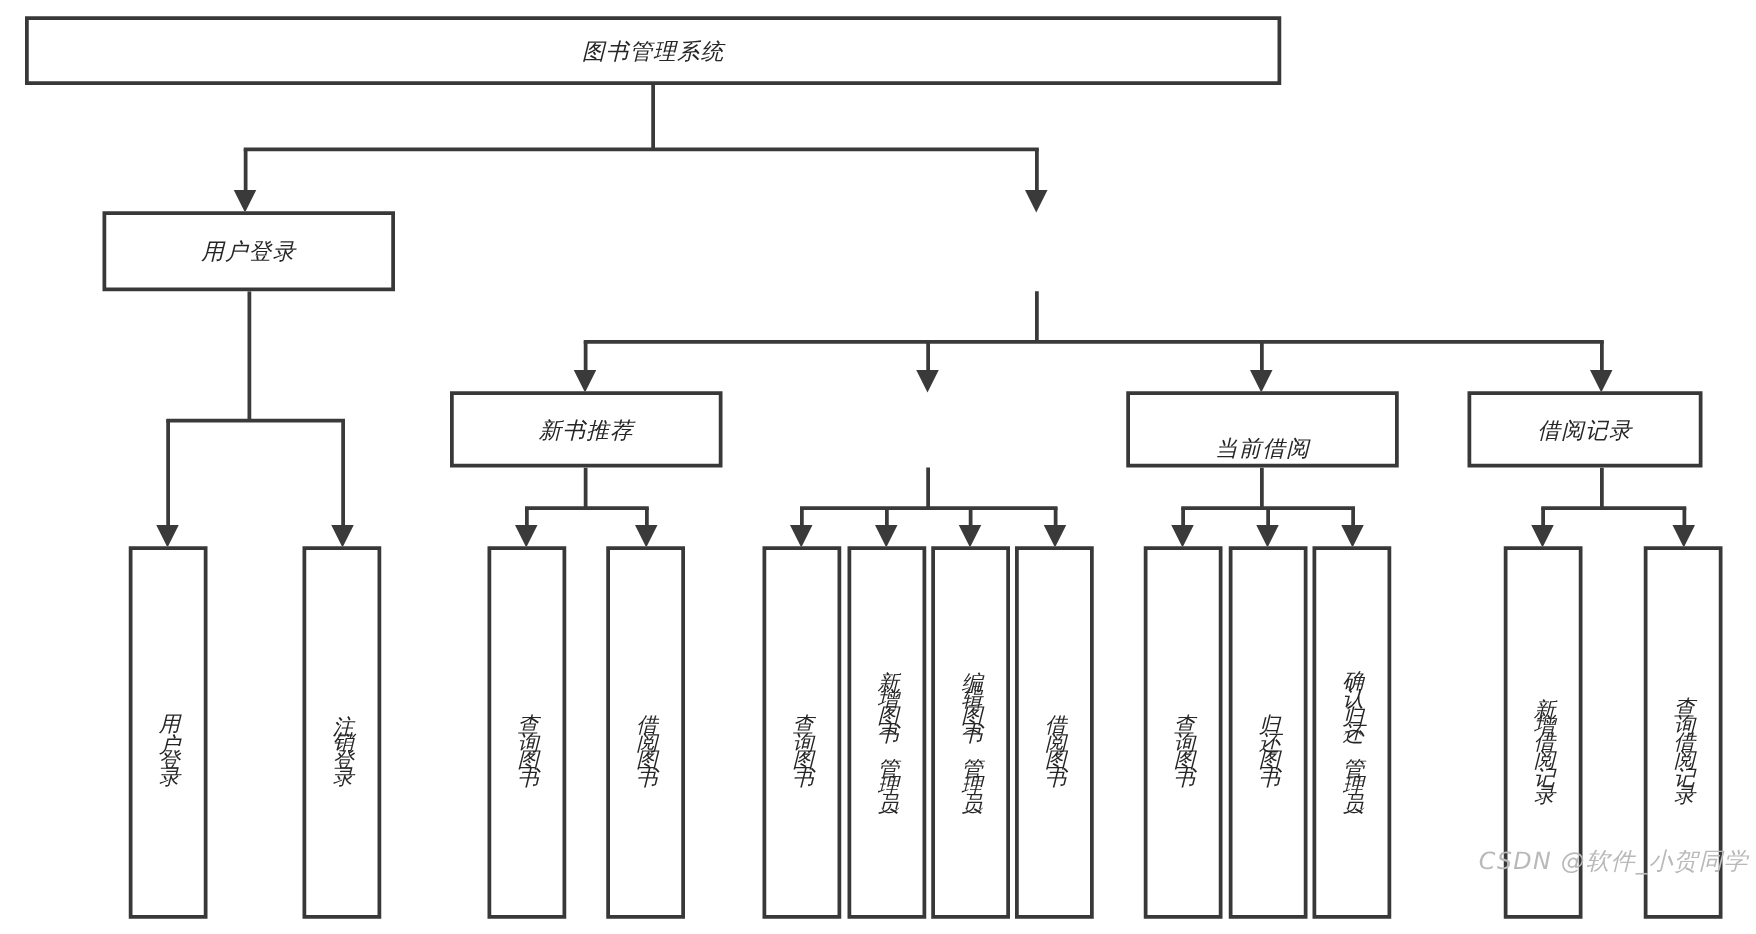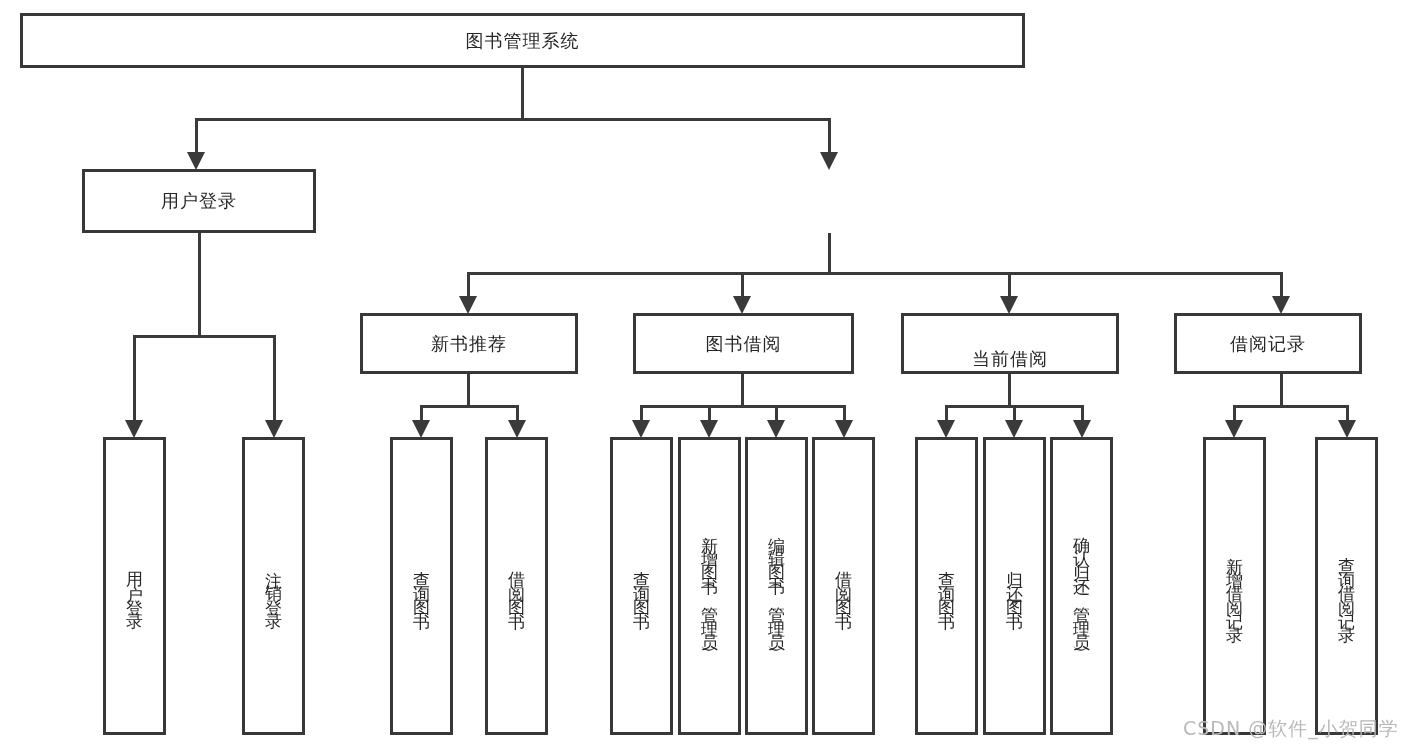--- a/index.html
+++ b/index.html
@@ -1,39 +1,39 @@
 <!DOCTYPE html>
 <html><head>
 <meta charset="utf-8">
 <style>
   html,body{margin:0;padding:0;background:#fff;}
   #canvas{
     position:relative;width:1405px;height:747px;background:#ffffff;
-    font-family:"DejaVu Sans","Liberation Sans",sans-serif;overflow:hidden;
+    font-family:"DejaVu Sans","Liberation Sans",sans-serif;overflow:hidden;font-style:italic;
   }
   .hbox{
     position:absolute;box-sizing:border-box;border:3px solid #383838;background:#fff;
     display:flex;align-items:center;justify-content:center;z-index:2;
   }
   .hbox span{font-size:18px;color:#262626;letter-spacing:1px;white-space:nowrap;}
   .leaf{
     position:absolute;box-sizing:border-box;border:3px solid #383838;background:#fff;
     width:63px;height:298px;top:437px;display:flex;align-items:center;justify-content:center;z-index:2;
   }
   .leaf span{
     writing-mode:vertical-rl;text-orientation:mixed;font-size:17px;line-height:1;
     letter-spacing:14px;color:#262626;
   }
   .ln{position:absolute;background:#3a3a3a;z-index:1;}
   .arr{
     position:absolute;width:0;height:0;z-index:1;
     border-left:9px solid transparent;border-right:9px solid transparent;border-top:18px solid #3a3a3a;
   }
   #watermark{
-    position:absolute;left:1183px;top:716px;z-index:5;font-size:19px;color:#b9b9b9;
+    position:absolute;left:1183px;top:676px;z-index:5;font-size:19px;color:#b9b9b9;
     white-space:nowrap;letter-spacing:1px;
   }
   
   #n-root{left:20px;top:13px;width:1005px;height:55px;}
   #n-user-login{left:82px;top:169px;width:234px;height:64px;}
   #n-book-mgmt{left:712px;top:169px;width:236px;height:64px;}
   #n-new-book{left:360px;top:313px;width:218px;height:61px;align-items:center;}
   #n-book-borrow{left:633px;top:313px;width:221px;height:61px;}
   #n-cur-borrow{left:901px;top:313px;width:218px;height:61px;align-items:flex-end;}
   #n-borrow-rec{left:1174px;top:313px;width:188px;height:61px;}
@@ -50,23 +50,20 @@
   <div class="hbox" id="n-root">
     <span>图书管理系统</span>
   </div>
 
   <div class="hbox" id="n-user-login">
     <span>用户登录</span>
   </div>
 
   <div class="hbox" id="n-new-book">
     <span>新书推荐</span>
-  </div>
-  <div class="hbox" id="n-book-borrow">
-    <span>图书借阅</span>
   </div>
   <div class="hbox" id="n-cur-borrow">
     <span>当前借阅</span>
   </div>
   <div class="hbox" id="n-borrow-rec">
     <span>借阅记录</span>
   </div>
 
   <div class="leaf" id="lf-1">
     <span>用户登录</span>

